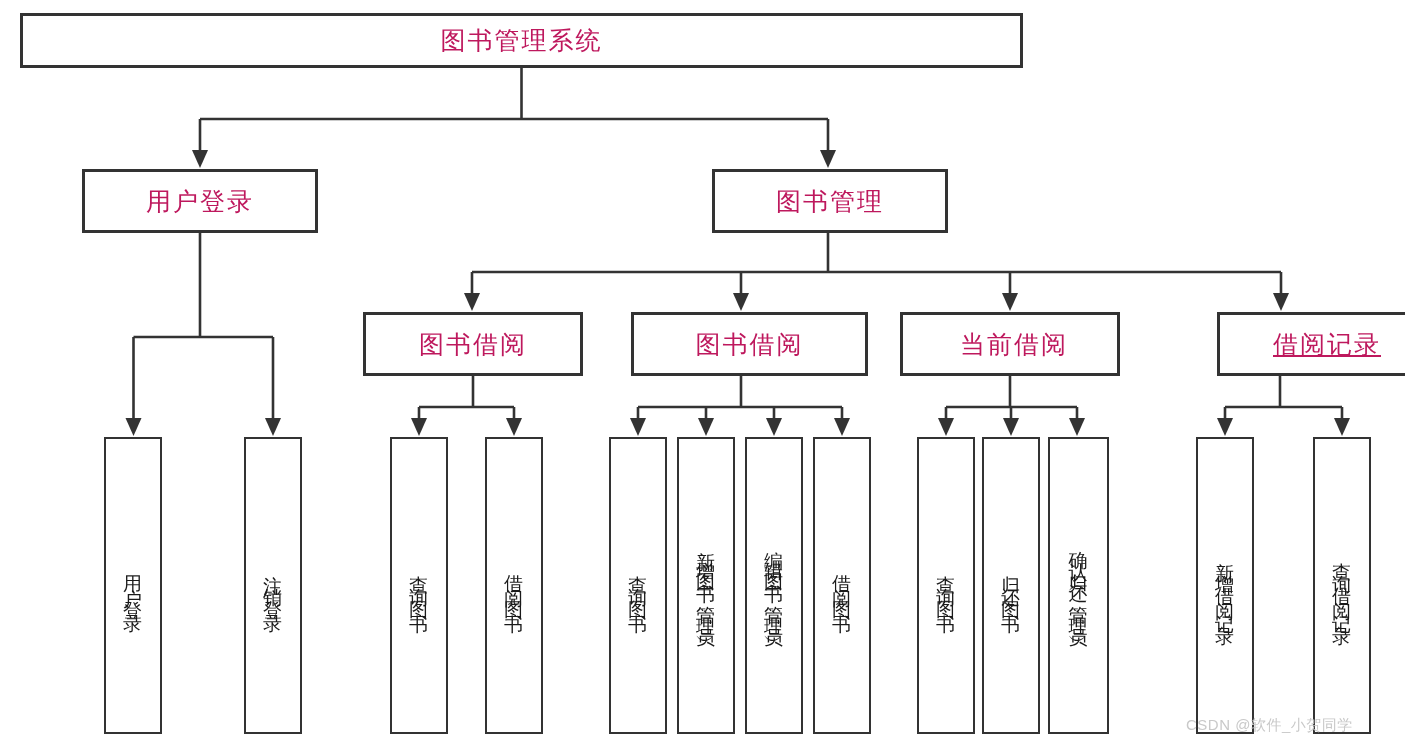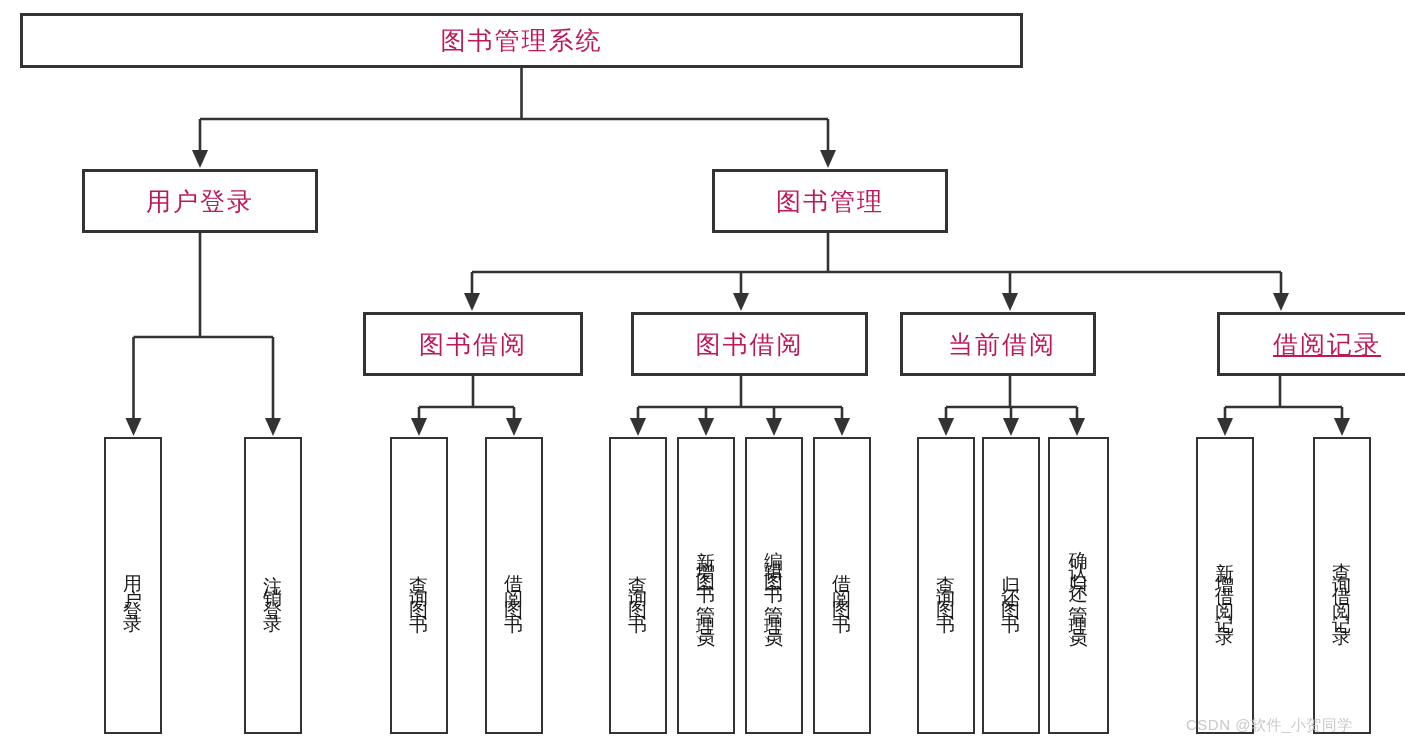--- a/index.html
+++ b/index.html
@@ -107,21 +107,21 @@
     </g>
   </svg>
 
   <div class="hbox" style="left:20px; top:13px; width:1003px; height:55px;">图书管理系统</div>
 
   <div class="hbox" style="left:82px; top:169px; width:236px; height:64px;">用户登录</div>
   <div class="hbox" style="left:712px; top:169px; width:236px; height:64px;">图书管理</div>
 
   <div class="hbox" style="left:363px; top:312px; width:220px; height:64px;">图书借阅</div>
   <div class="hbox" style="left:631px; top:312px; width:237px; height:64px;">图书借阅</div>
-  <div class="hbox" style="left:900px; top:312px; width:196px; height:64px;padding-left:8px;">当前借阅</div>
+  <div class="hbox" style="left:900px; top:312px; width:220px; height:64px;padding-left:8px;">当前借阅</div>
   <div class="hbox" style="left:1217px; top:312px; width:220px; height:64px;text-decoration:underline;">借阅记录</div>
 
   <div class="vbox" style="left:104px;">用户登录</div>
   <div class="vbox" style="left:244px;">注销登录</div>
 
   <div class="vbox" style="left:390px;">查询图书</div>
   <div class="vbox" style="left:485px;">借阅图书</div>
 
   <div class="vbox" style="left:609px;">查询图书</div>
   <div class="vbox long" style="left:677px;">新增图书（管理员）</div>

